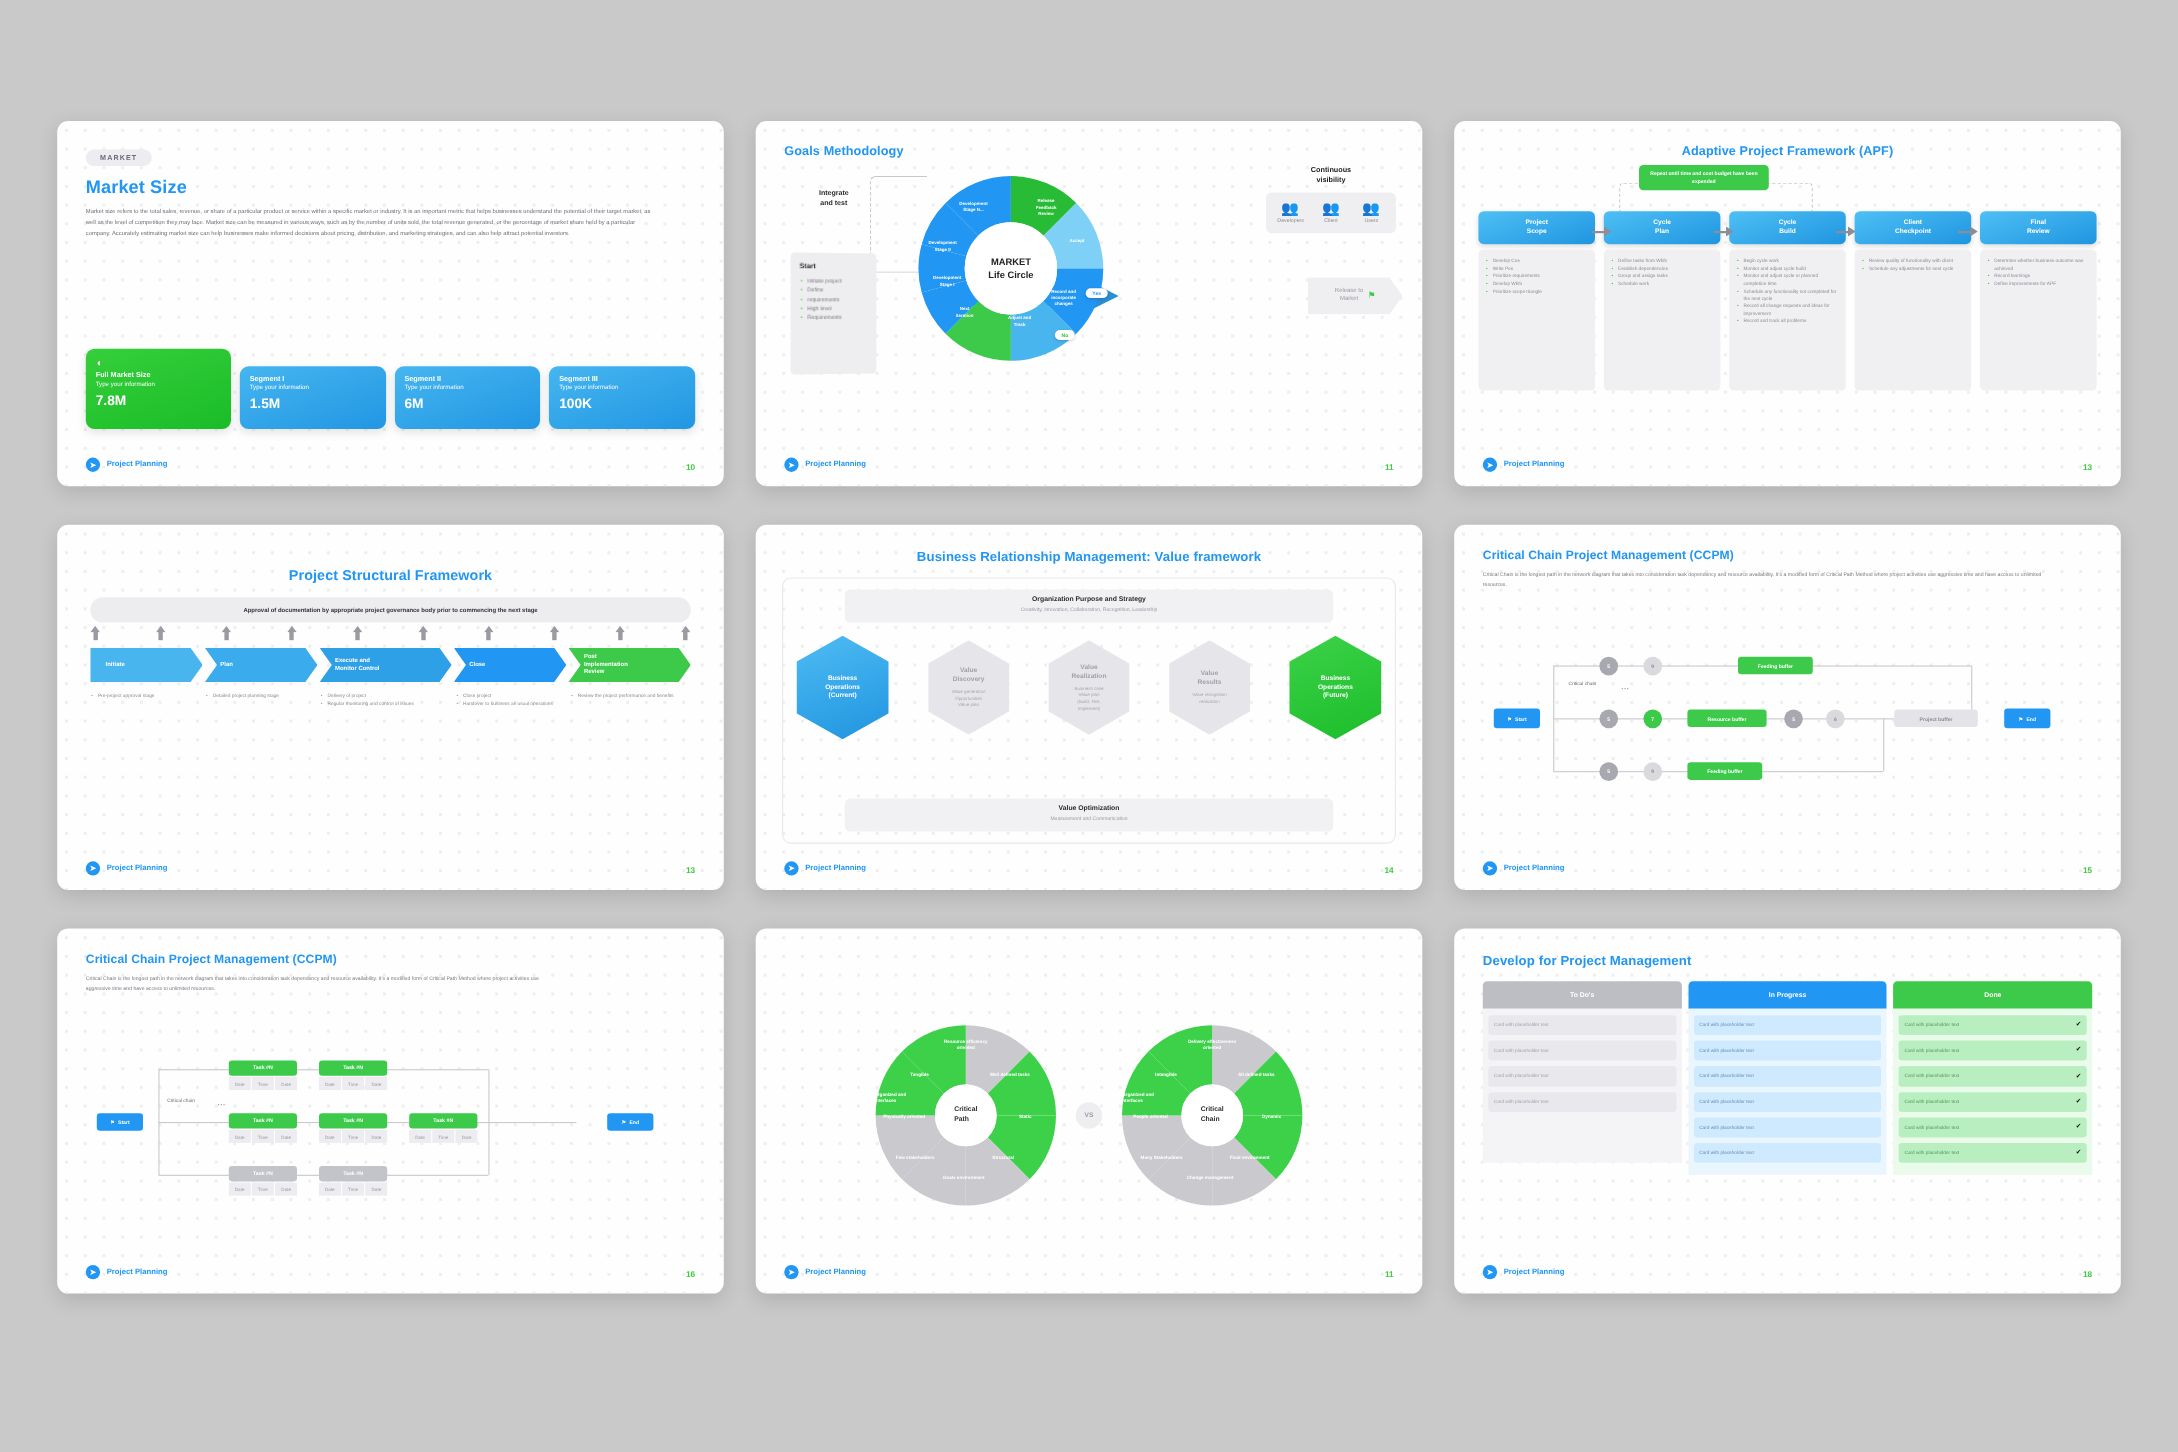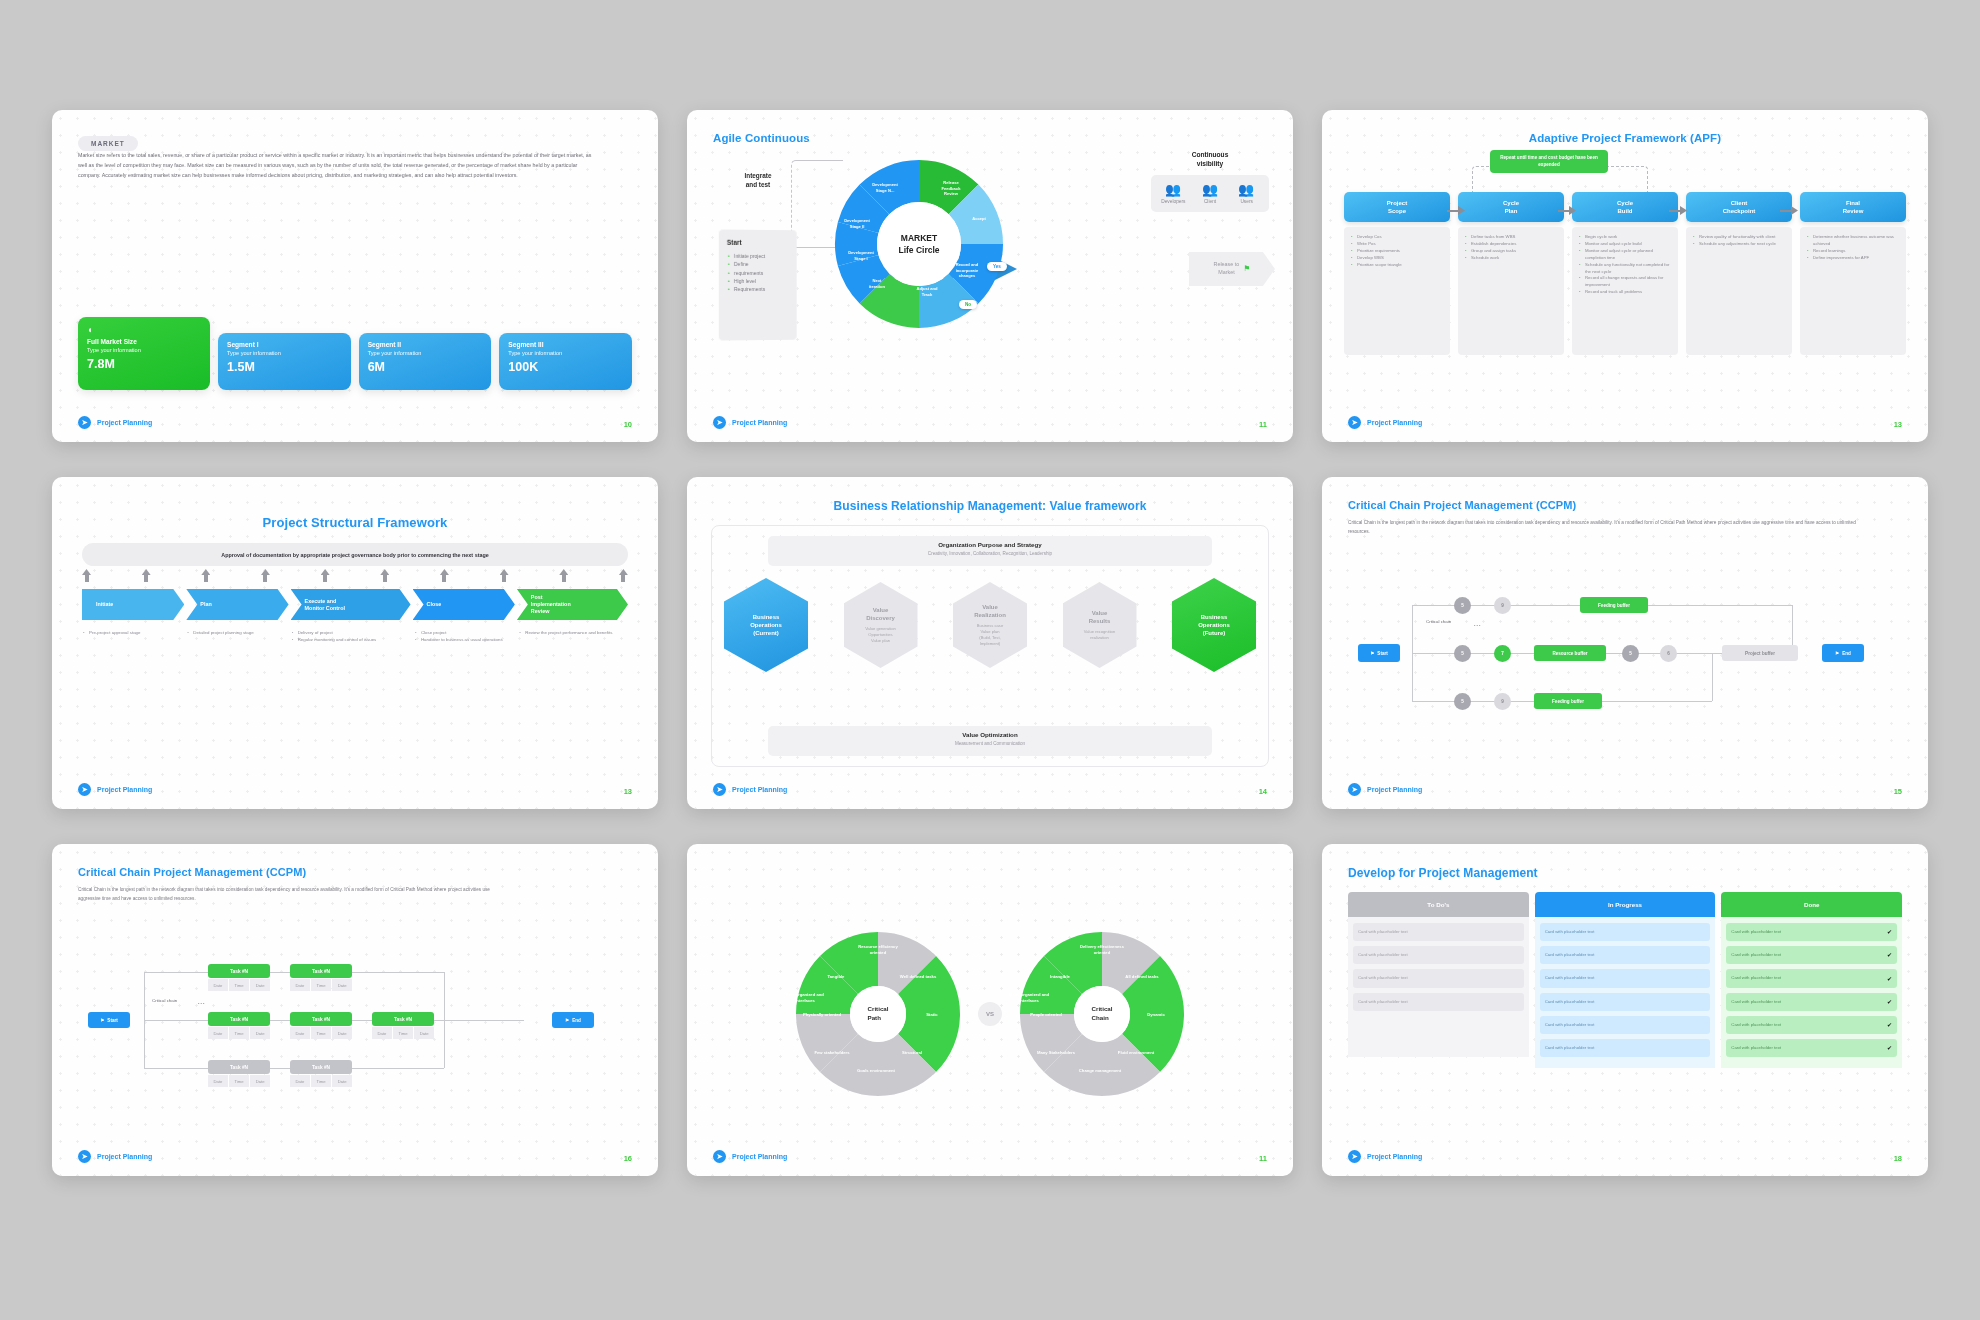--- a/index.html
+++ b/index.html
@@ -233,20 +233,21 @@
                 font-size:6px; color:#111; }
 </style>
 </head>
 <body>
 
 <div class="grid">
 
   <div class="slide">
     <div class="s-inner">
       <div class="badge">MARKET</div>
+      <div class="s-title ms-h t-left">Market Size</div>
       <div class="ms-p">Market size refers to the total sales, revenue, or share of a particular product or service within a specific market or industry. It is an important metric that helps businesses understand the potential of their target market, as well as the level of competition they may face. Market size can be measured in various ways, such as by the number of units sold, the total revenue generated, or the percentage of market share held by a particular company. Accurately estimating market size can help businesses make informed decisions about pricing, distribution, and marketing strategies, and can also help attract potential investors.</div>
     </div>
     <div class="ms-cards">
       <div class="mcard big">
         <span class="ic">◖</span>
         <div class="ct">Full Market Size</div>
         <div class="cs">Type your information</div>
         <div class="cv">7.8M</div>
       </div>
       <div class="mcard sm">
@@ -267,21 +268,21 @@
     </div>
     <div class="footer">
       <span class="logo">➤</span>
       <span class="ftxt">Project Planning</span>
     </div>
     <div class="pageno">10</div>
   </div>
 
   <div class="slide">
     <div class="s-inner">
-      <div class="s-title t-left" style="font-size:11.5px;">Agile Continuous</div>
+      <div class="s-title t-left" style="font-size:11.5px;">Goals Methodology</div>
     </div>
     <div class="ag-wrap">
       <div class="ag-int" style="white-space:pre-line">Integrate
 and test</div>
       <div class="ag-brace"></div>
       <div class="ag-start">
         <div class="h">Start</div>
         <ul>
           <li>Initiate project</li>
           <li>Define</li>

